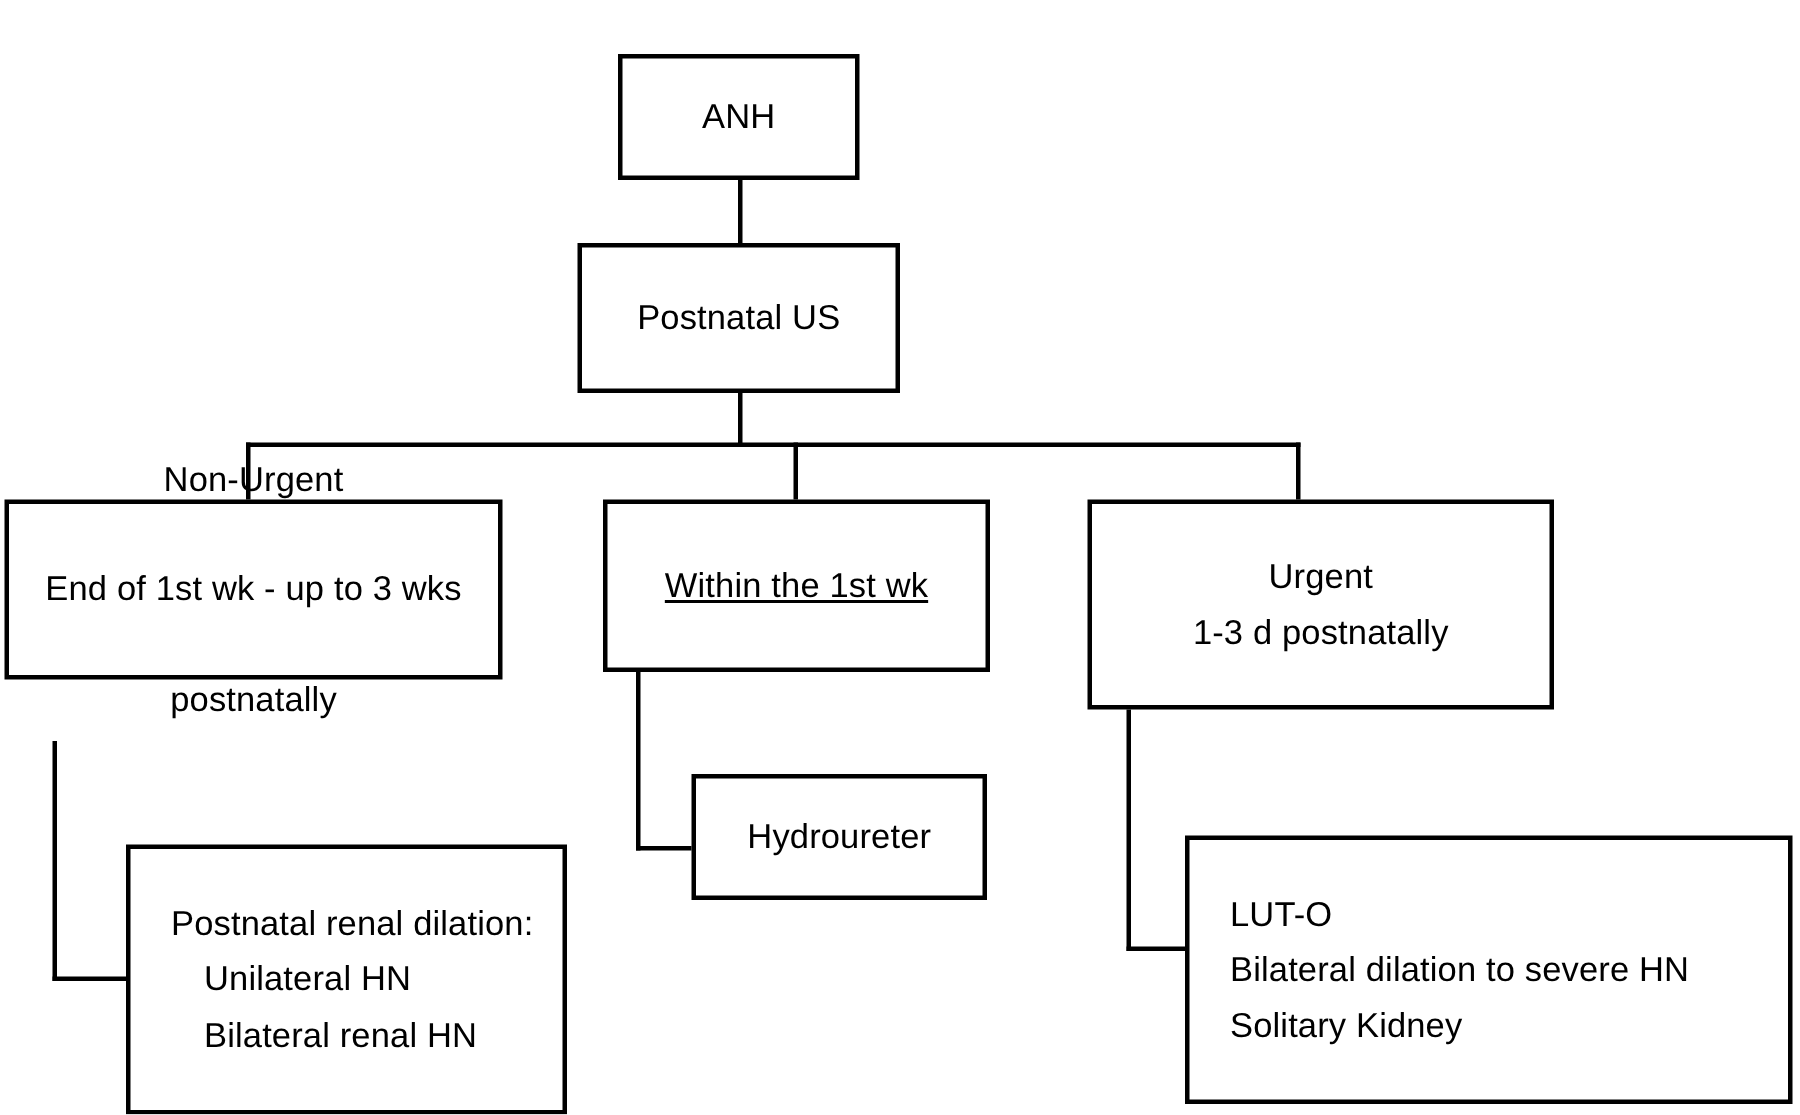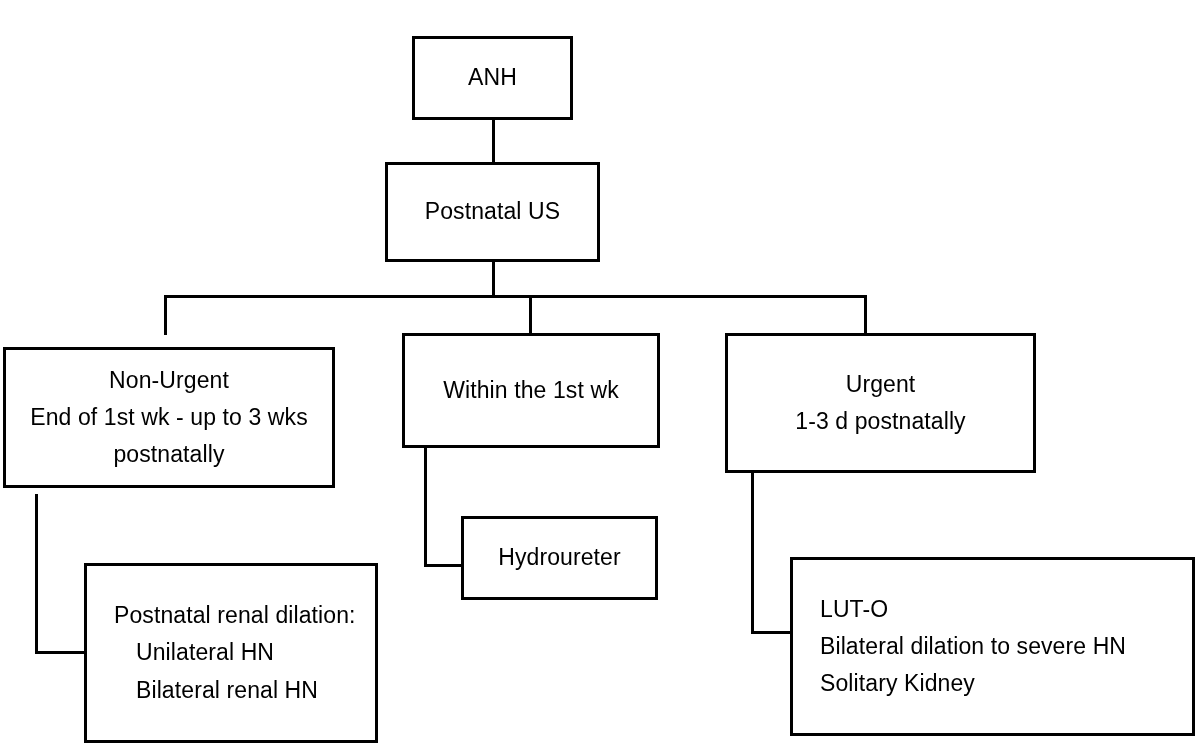--- a/index.html
+++ b/index.html
@@ -80,27 +80,27 @@
   <div class="conn h" style="left:751px; top:631px; width:42px;"></div>
 
   <div class="node center" style="left:412px; top:3px; width:161px; height:84px;margin-top:33px;">
     <span class="line">ANH</span>
   </div>
 
   <div class="node center" style="left:385px; top:162px; width:215px; height:100px;">
     <span class="line">Postnatal US</span>
   </div>
 
-  <div class="node center" style="left:3px; top:347px; width:332px; height:141px;">
+  <div class="node center" style="left:3px; top:333px; width:332px; height:120px;gap:36px;">
     <span class="line">Non-Urgent</span>
     <span class="line">End of 1st wk - up to 3 wks</span>
     <span class="line">postnatally</span>
   </div>
 
-  <div class="node center" style="left:402px; top:333px; width:258px; height:115px;">
+  <div class="node center" style="left:402px; top:333px; width:258px; height:115px;text-decoration:underline;">
     <span class="line">Within the 1st wk</span>
   </div>
 
   <div class="node center" style="left:725px; top:333px; width:311px; height:140px;">
     <span class="line">Urgent</span>
     <span class="line">1-3 d postnatally</span>
   </div>
 
   <div class="node center" style="left:461px; top:516px; width:197px; height:84px;">
     <span class="line">Hydroureter</span>

